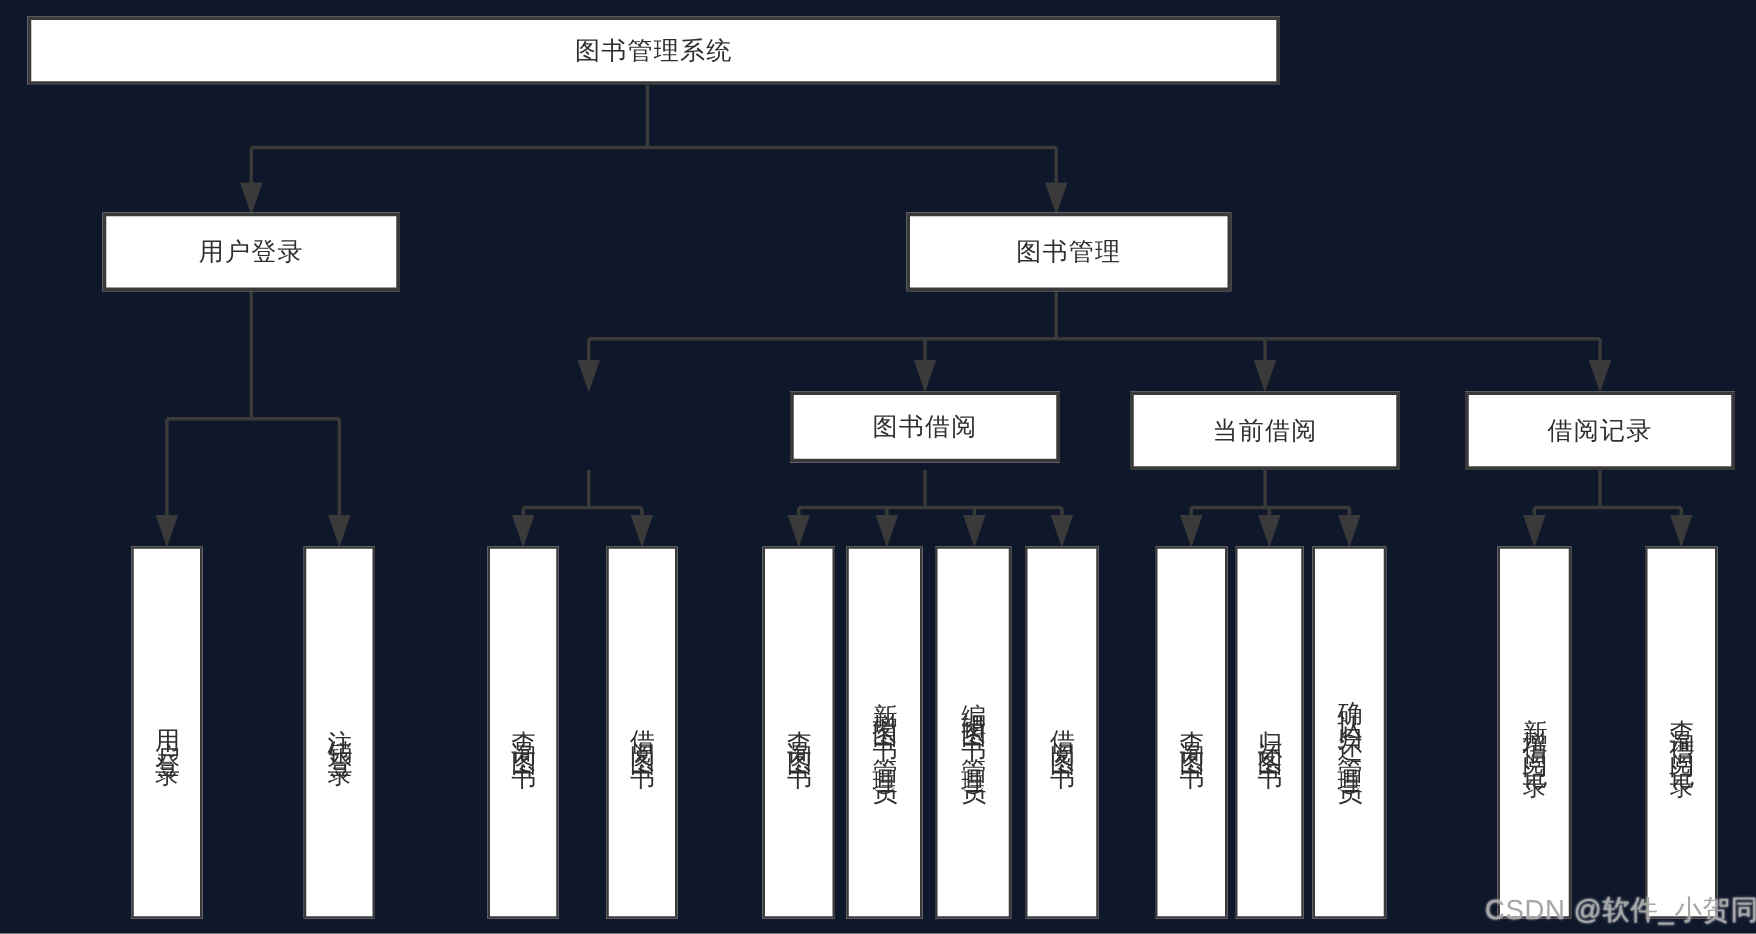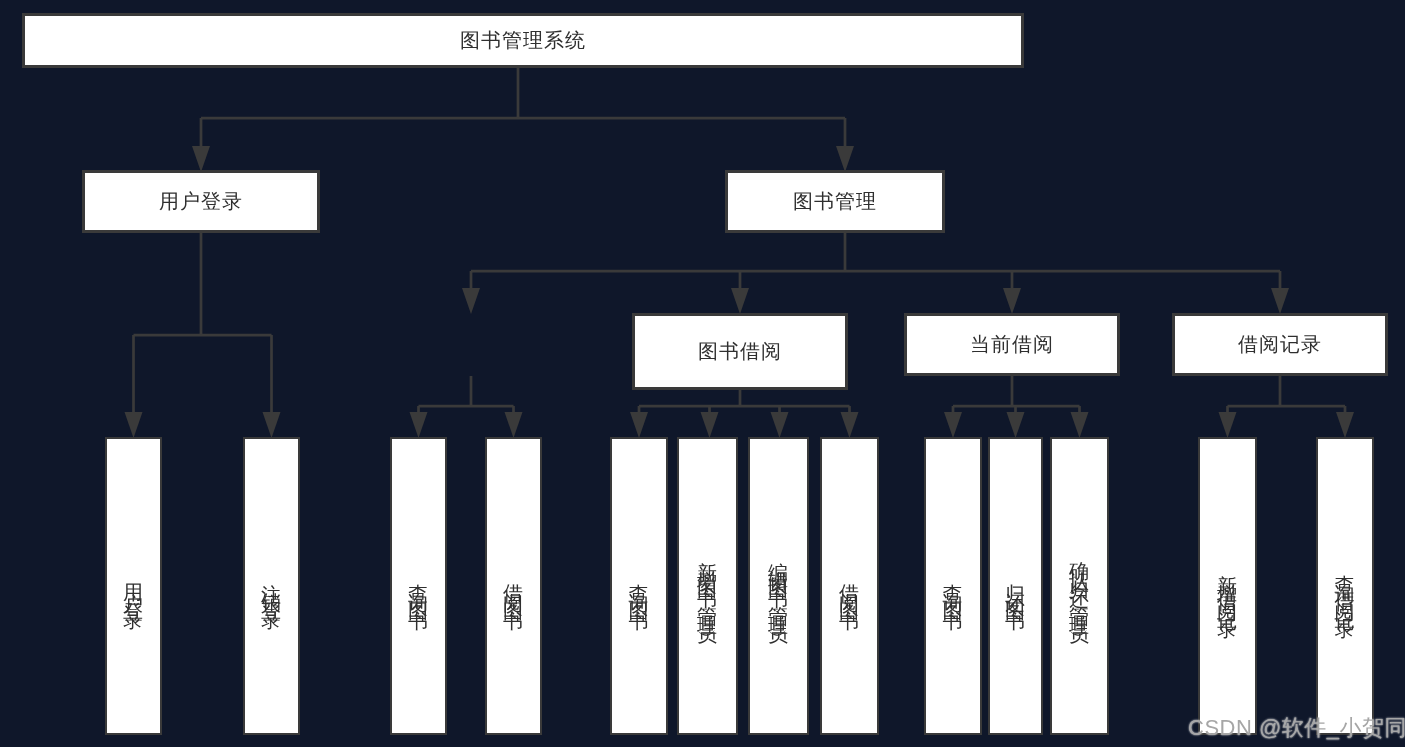--- a/index.html
+++ b/index.html
@@ -111,25 +111,25 @@
     </g>
   </svg>
 
   <div class="hbox" style="left:22px; top:13px; width:1002px; height:55px;">
     <span>图书管理系统</span>
   </div>
 
   <div class="hbox" style="left:82px; top:170px; width:238px; height:63px;">
     <span>用户登录</span>
   </div>
-  <div class="hbox" style="left:725px; top:170px; width:220px; height:63px;">
+  <div class="hbox" style="left:725px; top:170px; width:260px; height:63px;">
     <span>图书管理</span>
   </div>
 
-  <div class="hbox" style="left:632px; top:313px; width:216px; height:77px;">
+  <div class="hbox" style="left:632px; top:313px; width:216px; height:57px;">
     <span>图书借阅</span>
   </div>
   <div class="hbox" style="left:1172px; top:313px; width:216px; height:63px;">
     <span>借阅记录</span>
   </div>
   <div class="hbox" style="left:904px; top:313px; width:216px; height:63px;">
     <span>当前借阅</span>
   </div>
 
   <div class="vbox" style="left:105px; top:437px; width:57px; height:298px;">

